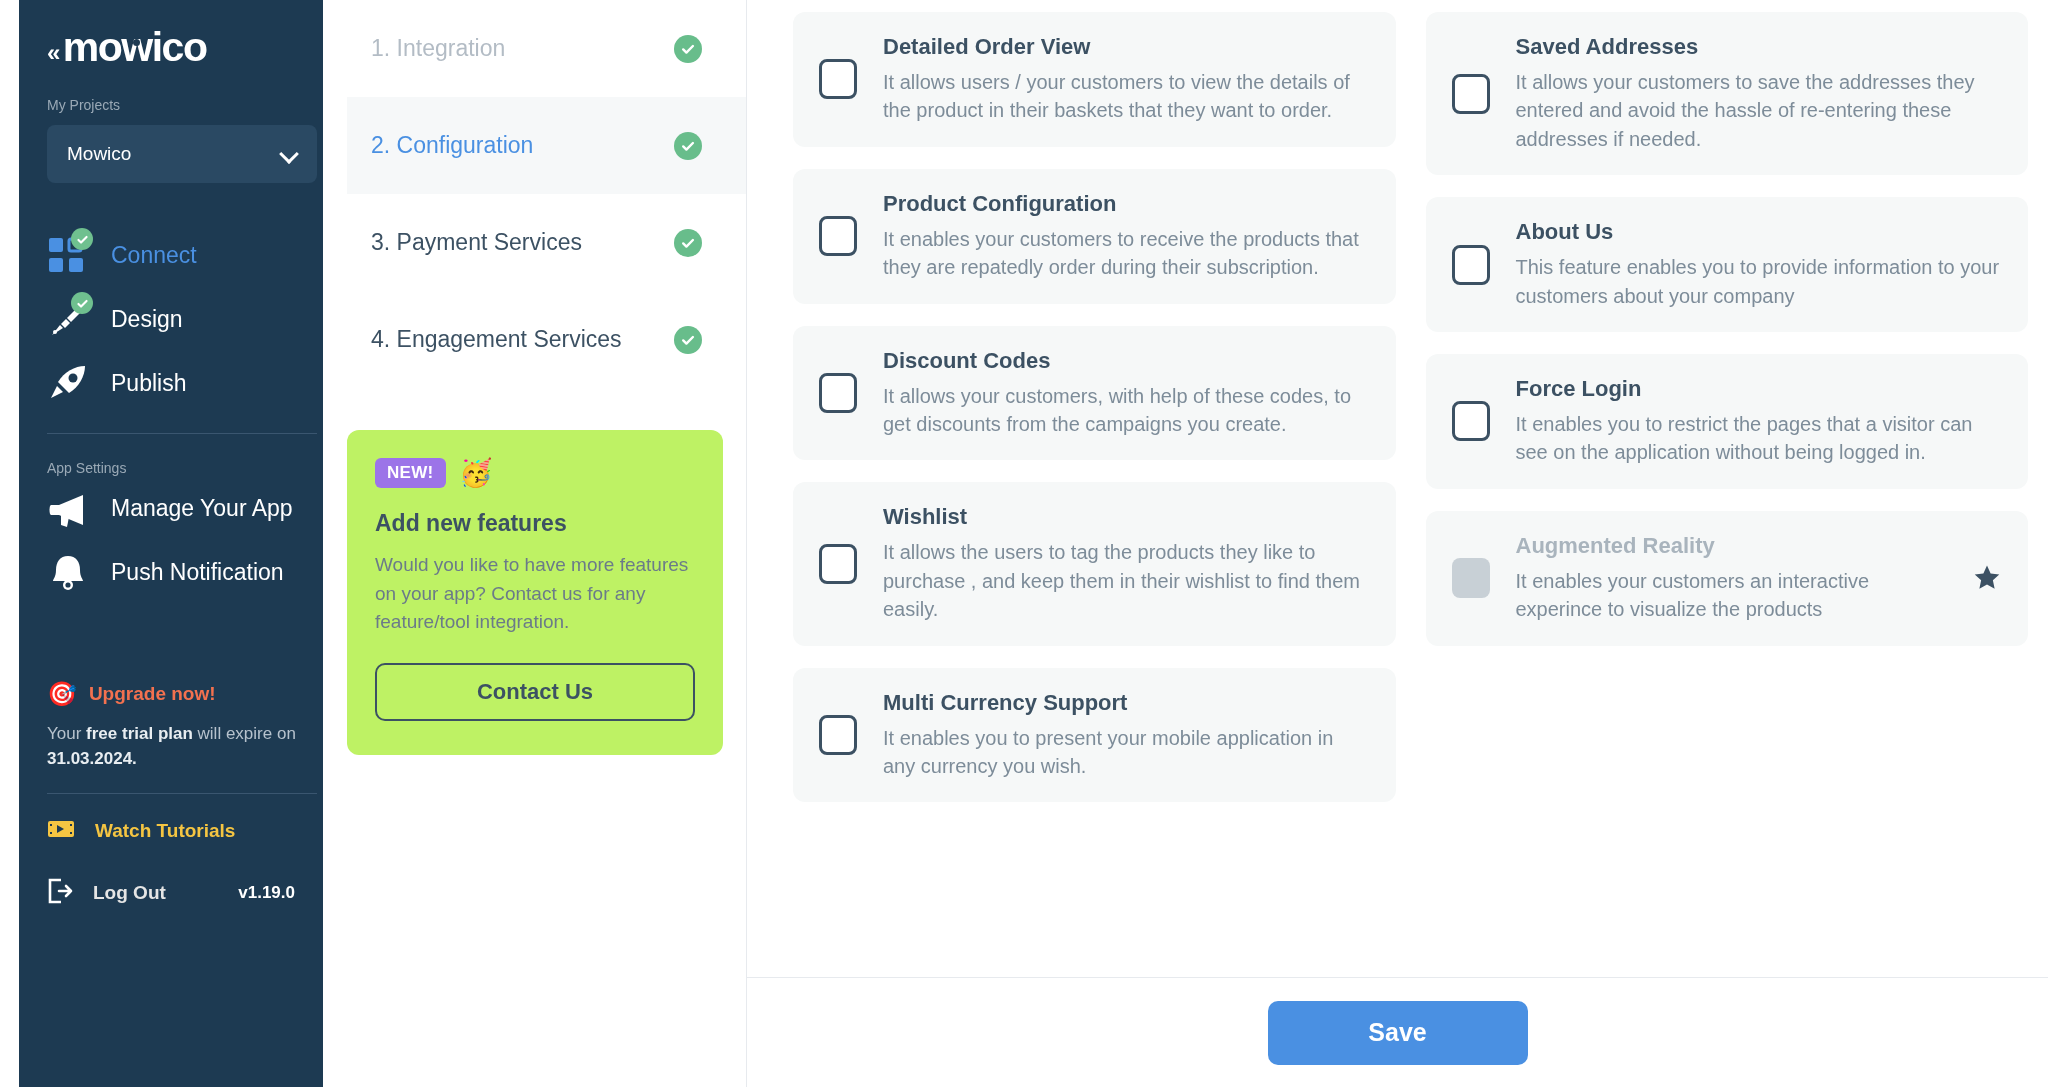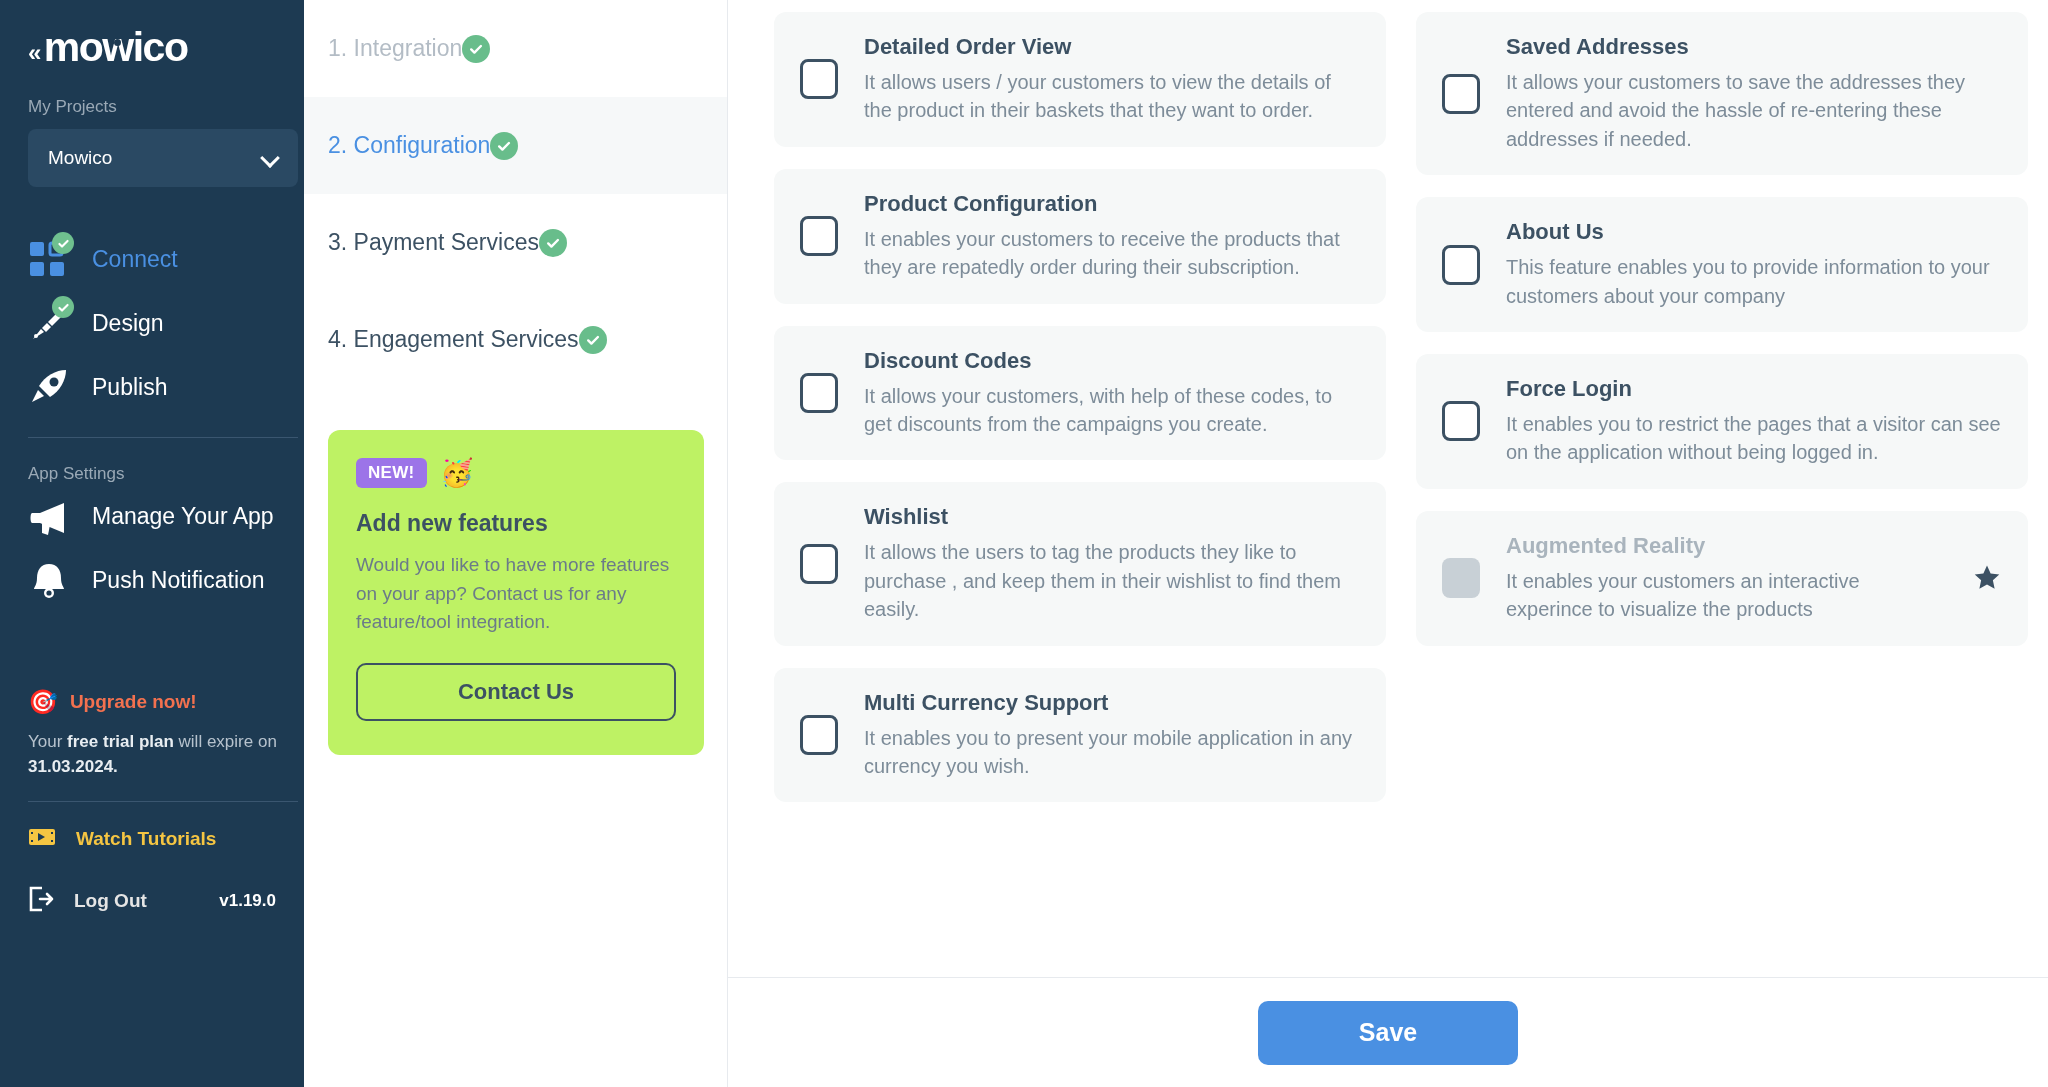--- a/index.html
+++ b/index.html
@@ -2,21 +2,21 @@
 <html><head>
 <meta charset="utf-8">
 <style>
   * { box-sizing: border-box; margin: 0; padding: 0; }
   html, body {
     width: 2048px; height: 1087px;
     font-family: "Liberation Sans", sans-serif;
     background: #ffffff;
     overflow: hidden;
   }
-  .app { display: flex; width: 2048px; height: 1087px; }
+  .app { display: flex; width: 2048px; height: 1087px; padding-left: 19px; }
 
   
   .sidebar {
     width: 304px; flex: 0 0 304px;
     background: #1d3a52;
     color: #ffffff;
     padding: 0 28px;
     position: relative;
   }
   .collapse-btn {
@@ -26,21 +26,21 @@
   }
   .logo {
     font-size: 41px; font-weight: 700; letter-spacing: -1.5px;
     margin-top: 24px; color: #ffffff; position: relative; display:inline-block;
   }
   .logo .dot {
     position:absolute; width:7px; height:7px; border-radius:50%;
     background:#1d3a52; left: 70px; top: 15px;
   }
   .section-label {
-    font-size: 17px; color: #9aa9b6; margin-top: 26px;
+    font-size: 14px; color: #9aa9b6; margin-top: 26px;
   }
   .project-select {
     margin-top: 12px; height: 58px; width: 270px;
     background: #2a4963; border-radius: 8px;
     display:flex; align-items:center; justify-content:space-between;
     padding: 0 20px; cursor:pointer;
   }
   .project-select .val { font-size: 19px; color:#ffffff; }
   .chev { width: 16px; height: 16px; position: relative; }
   .chev::before{
@@ -83,22 +83,22 @@
   .link-row.tutorials .lbl { color:#f5c542; }
   .link-row.logout .lbl { color:#e5e5e5; }
   .version { margin-left:auto; font-size:17px; color:#ffffff; font-weight:700; }
 
   
   .steps {
     width: 424px; flex: 0 0 424px; background:#ffffff;
     border-right: 1px solid #e7eaee; padding-top: 0;
   }
   .step {
-    display:flex; align-items:center; 
-    padding: 0 44px 0 24px; height: 97px; cursor:pointer;
+    display:flex; align-items:center; justify-content:space-between;
+    padding: 0 44px 0 24px; height: 97px; cursor:pointer;margin-left:24px;
   }
   .step .name { font-size: 23px; font-weight: 500; color:#3c5163; }
   .step.done .name { color:#b3bcc5; }
   .step.current { background:#f6f8f9; }
   .step.current .name { color:#4a90e2; }
   .check-circle {
     width: 28px; height:28px; border-radius:50%; background:#68bd8b;
     display:flex; align-items:center; justify-content:center; flex:0 0 28px;
   }
   .check-circle svg { width: 16px; height: 16px; }

